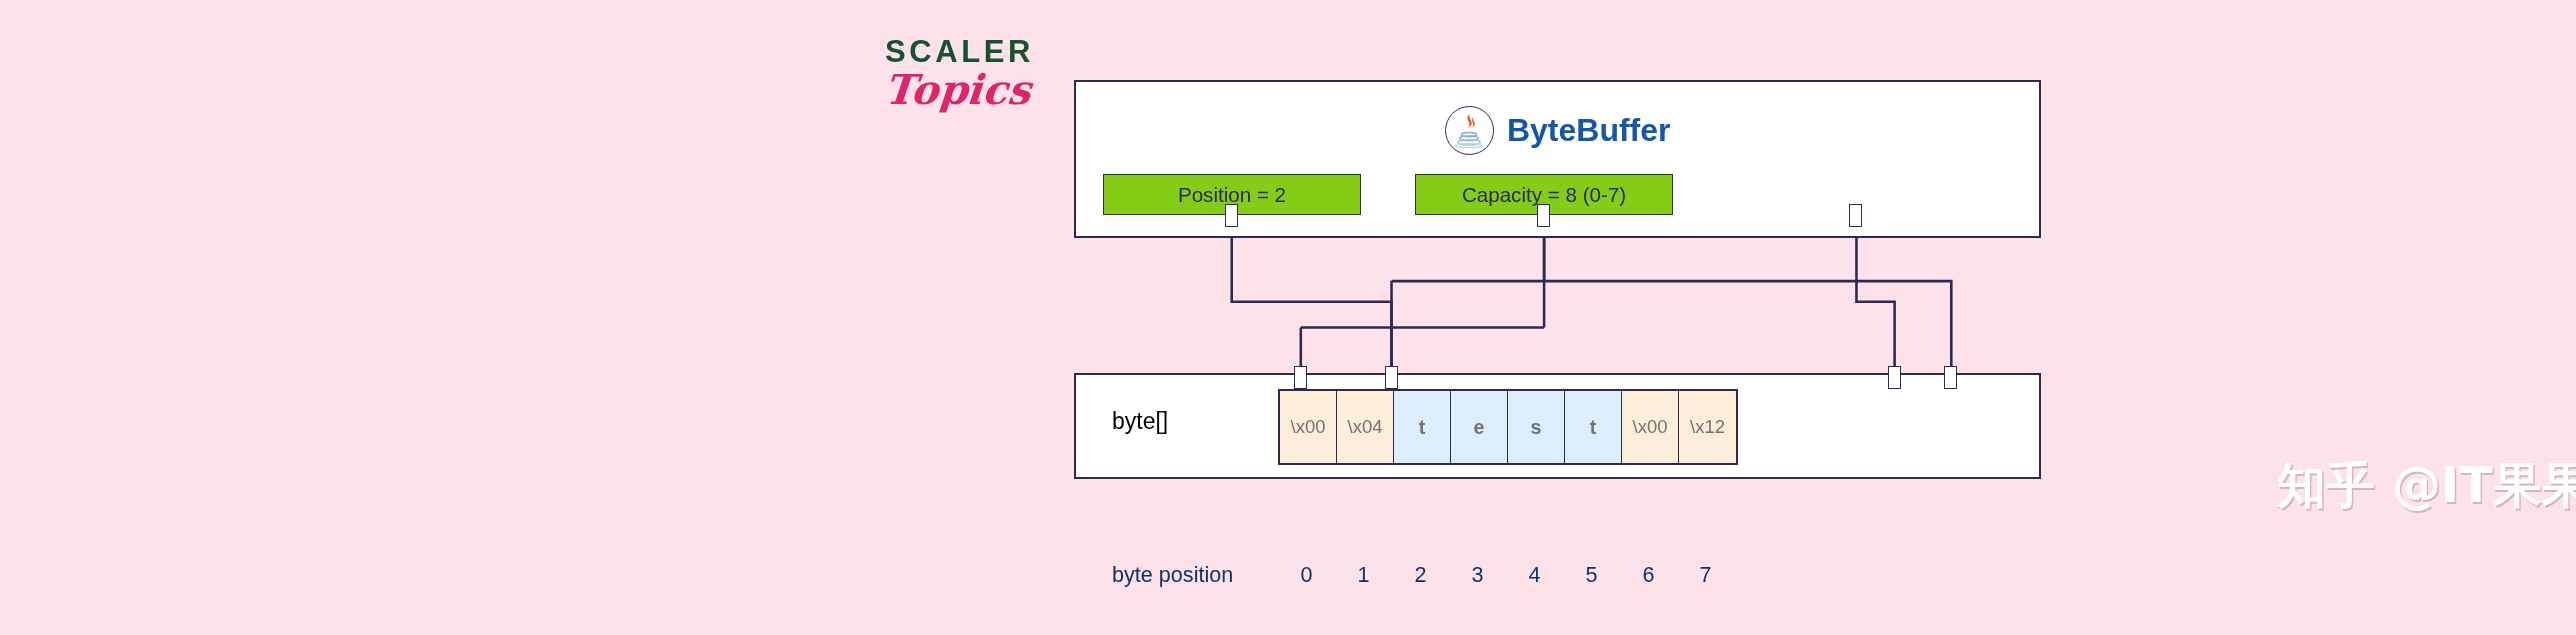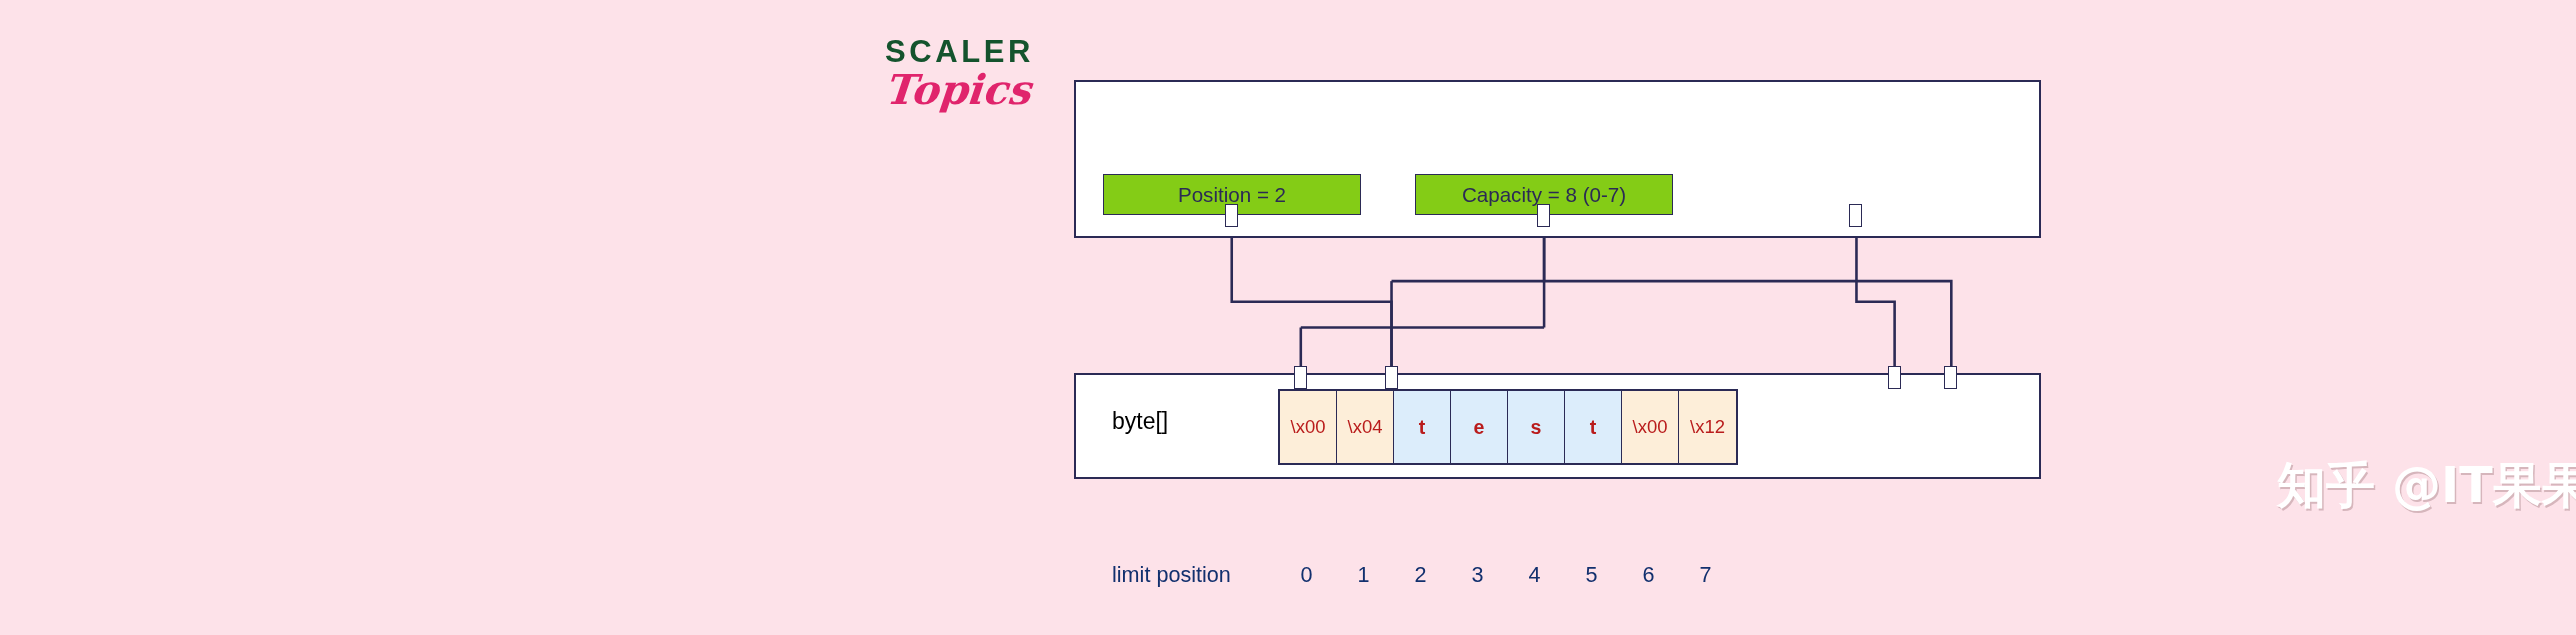--- a/index.html
+++ b/index.html
@@ -86,21 +86,21 @@
     font-size:23px;color:#000000;font-weight:400;
   }
   #cells{
     position:absolute;left:204px;top:309px;
     display:flex;border:2.1px solid #2b2a55;box-sizing:border-box;
   }
   .cell{
     width:57px;height:72px;
     border-right:1.5px solid #2b2a55;box-sizing:border-box;
     display:flex;align-items:center;justify-content:center;
-    font-size:19.6px;font-weight:700;color:#b91c1c;
+    font-size:19.6px;font-weight:700;color:#737373;
   }
   .cell:last-child{border-right:none;}
   .cell.hex{background:#fdeed9;font-weight:400;font-size:18.5px;}
   .cell.chr{background:#dcedfb;}
 
   
   #pos-label{
     position:absolute;left:38px;top:482px;
     font-size:21.6px;color:#12306e;
   }
@@ -143,20 +143,35 @@
       <path d="M 1518 262 L 1518 430 L 1592 430 L 1592 600"></path>
 
       <path d="M 912 262 L 912 480"></path>
       <path d="M 440 480 L 912 480"></path>
       <path d="M 440 480 L 440 600"></path>
     </g>
   </svg>
 
   <div class="panel" id="top-panel"></div>
 
+  <div id="bb-header">
+    <div id="java-badge">
+      <svg width="30" height="36" viewBox="0 0 58 70">
+
+        <path d="M30 4 C23 11 27 16 29 20 C31 24 30 28 26 31 C34 28 36 22 33 17 C30 12 29 8 30 4 Z" fill="#e8591f"></path>
+        <path d="M37 10 C33 15 36 19 37 22 C38 25 37 28 34 30 C40 28 42 23 39 19 C37 15 36 12 37 10 Z" fill="#e8591f"></path>
+
+        <ellipse cx="29" cy="44" rx="15" ry="4" fill="none" stroke="#8aafdd" stroke-width="3"></ellipse>
+        <ellipse cx="29" cy="51" rx="18" ry="4.5" fill="none" stroke="#8aafdd" stroke-width="3"></ellipse>
+        <ellipse cx="29" cy="59" rx="22" ry="5" fill="none" stroke="#a7c4e8" stroke-width="3"></ellipse>
+        <ellipse cx="29" cy="65" rx="26" ry="4" fill="none" stroke="#c0d6ef" stroke-width="2.5"></ellipse>
+      </svg>
+    </div>
+    <div id="bb-title">ByteBuffer</div>
+  </div>
 
   <div class="attr-box" id="attr-0">
     <span>Position = 2</span>
   </div>
   <div class="attr-box" id="attr-1">
     <span>Capacity = 8 (0-7)</span>
   </div>
 
   <div class="port" style="left:151px;top:124px;"></div>
   <div class="port" style="left:463px;top:124px;"></div>
@@ -175,21 +190,21 @@
     <div class="cell hex">\x00</div>
     <div class="cell hex">\x04</div>
     <div class="cell chr">t</div>
     <div class="cell chr">e</div>
     <div class="cell chr">s</div>
     <div class="cell chr">t</div>
     <div class="cell hex">\x00</div>
     <div class="cell hex">\x12</div>
   </div>
 
-  <div id="pos-label">limit position</div>
+  <div id="pos-label">byte position</div>
   <div id="pos-row">
     <div class="pos-num">0</div>
     <div class="pos-num">1</div>
     <div class="pos-num">2</div>
     <div class="pos-num">3</div>
     <div class="pos-num">4</div>
     <div class="pos-num">5</div>
     <div class="pos-num">6</div>
     <div class="pos-num">7</div>
   </div>

